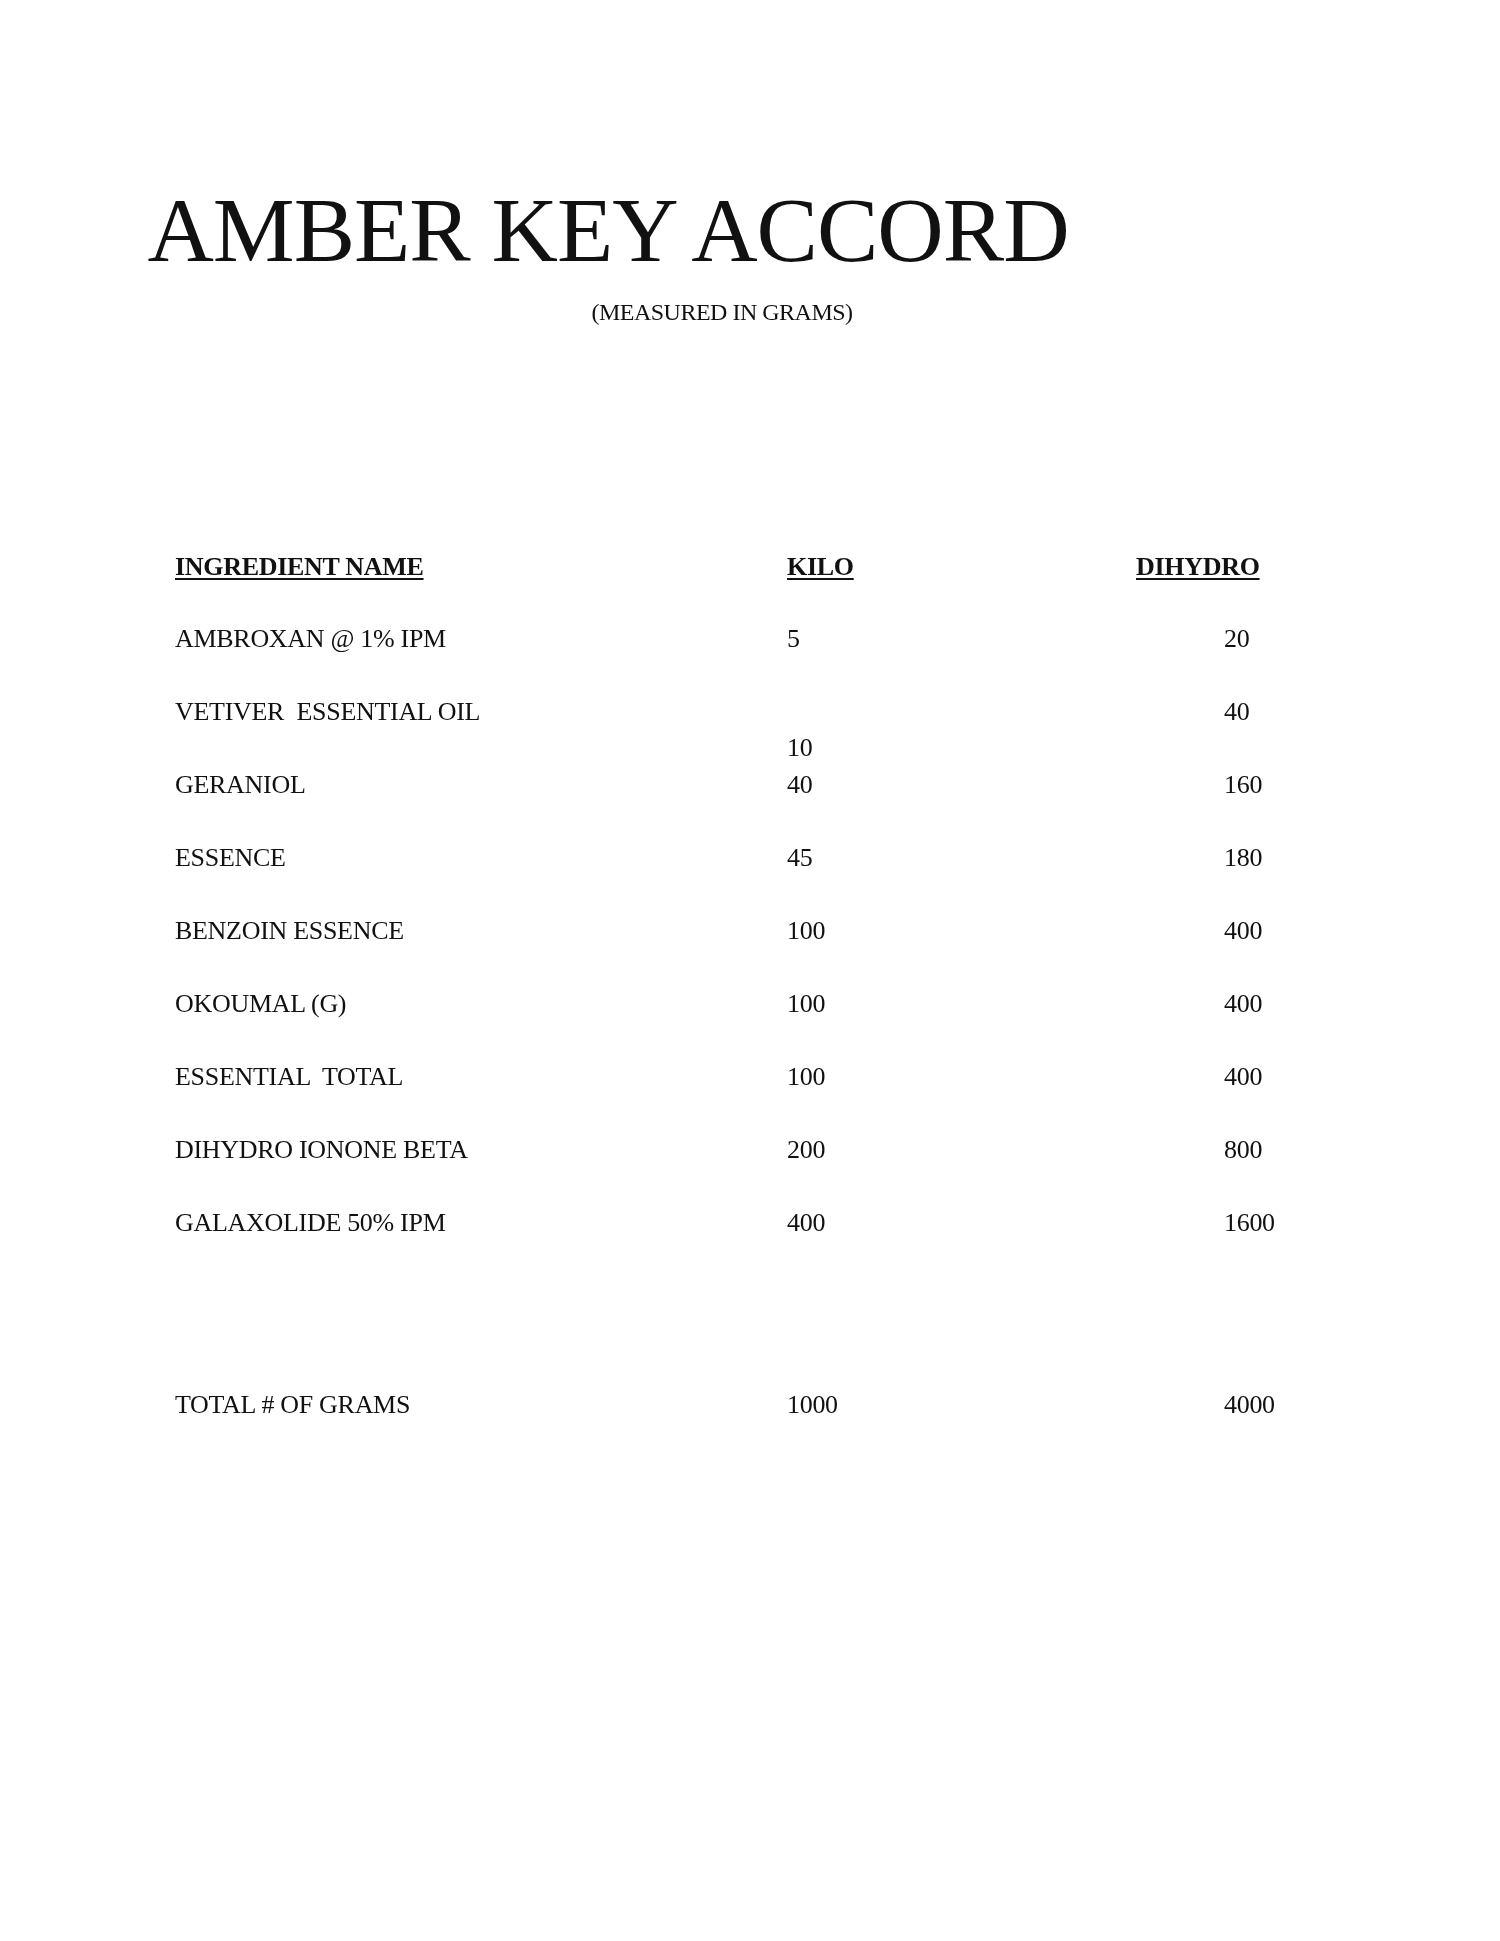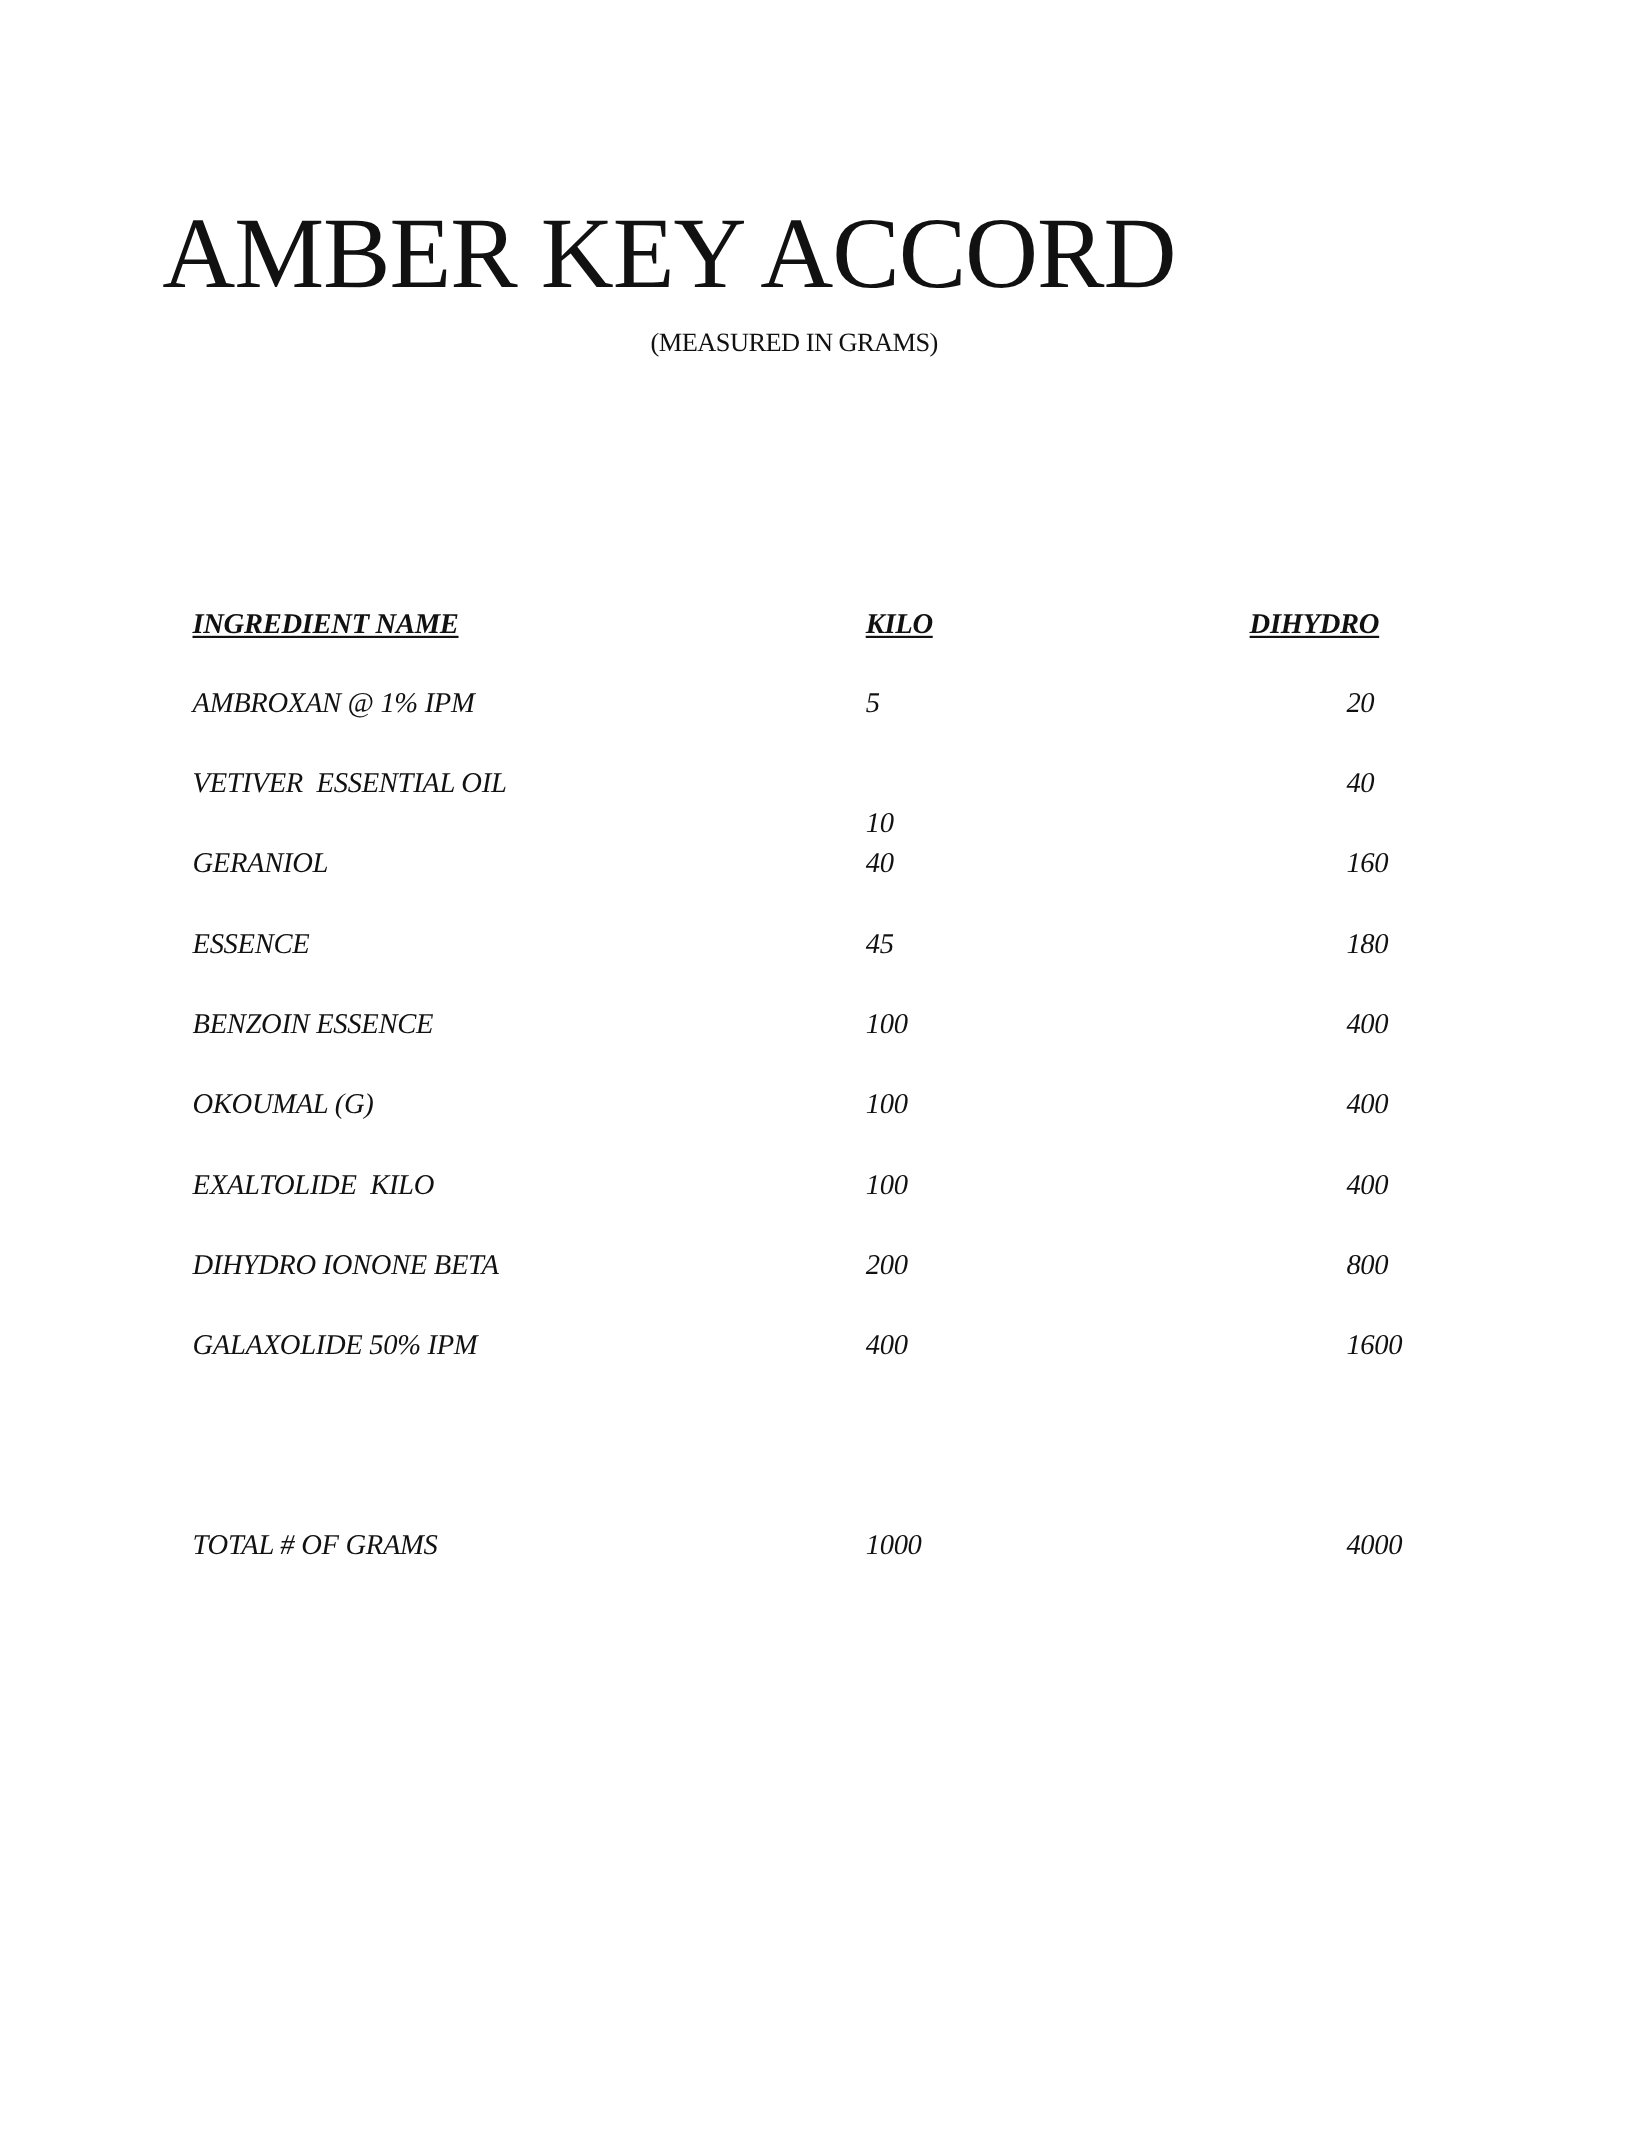--- a/index.html
+++ b/index.html
@@ -2,21 +2,21 @@
 <html><head>
 <meta charset="utf-8">
 <style>
   html, body { margin:0; padding:0; background:#ffffff; }
   body { width:1500px; height:1941px; position:relative; overflow:hidden;
          font-family:"Liberation Serif","DejaVu Serif",serif; color:#111; }
   .title { position:absolute; left:0; width:1216px; top:180px; text-align:center;
            font-size:92px; line-height:100px; letter-spacing:-1px; }
   .subtitle { position:absolute; left:0; width:1444px; top:298px; text-align:center;
               font-size:24px; line-height:28px; letter-spacing:-0.5px; }
-  .cell { position:absolute; font-size:26px; line-height:30px; white-space:pre; letter-spacing:-0.3px;font-style:italic; }
+  .cell { position:absolute; font-size:26px; line-height:30px; white-space:pre; letter-spacing:-0.3px; }
   .hdr { font-weight:bold; text-decoration:underline; text-underline-offset:3px; }
   .c1 { left:175px; }
   .c2 { left:787px; }
   .c3h { left:1136px; }
   .c3 { left:1224px; }
 </style>
 </head>
 <body>
 
 <div class="title">AMBER KEY ACCORD</div>
@@ -51,21 +51,21 @@
     <div class="cell c1" style="top:916px">BENZOIN ESSENCE</div>
     <div class="cell c2" style="top:916px">100</div>
     <div class="cell c3" style="top:916px">400</div>
   </div>
   <div>
     <div class="cell c1" style="top:989px">OKOUMAL (G)</div>
     <div class="cell c2" style="top:989px">100</div>
     <div class="cell c3" style="top:989px">400</div>
   </div>
   <div>
-    <div class="cell c1" style="top:1062px">EXALTOLIDE  KILO</div>
+    <div class="cell c1" style="top:1062px">ESSENTIAL  TOTAL</div>
     <div class="cell c2" style="top:1062px">100</div>
     <div class="cell c3" style="top:1062px">400</div>
   </div>
   <div>
     <div class="cell c1" style="top:1135px">DIHYDRO IONONE BETA</div>
     <div class="cell c2" style="top:1135px">200</div>
     <div class="cell c3" style="top:1135px">800</div>
   </div>
   <div>
     <div class="cell c1" style="top:1208px">GALAXOLIDE 50% IPM</div>

